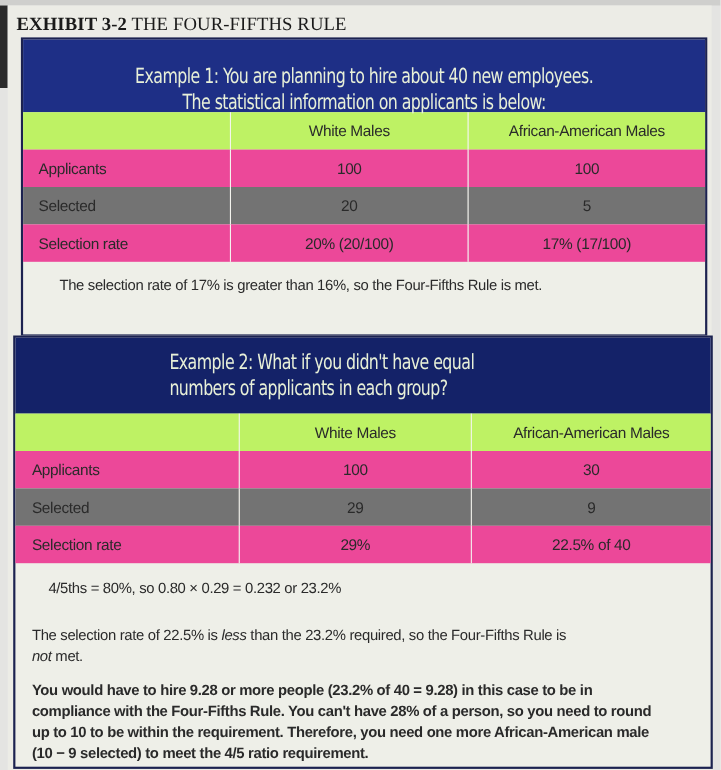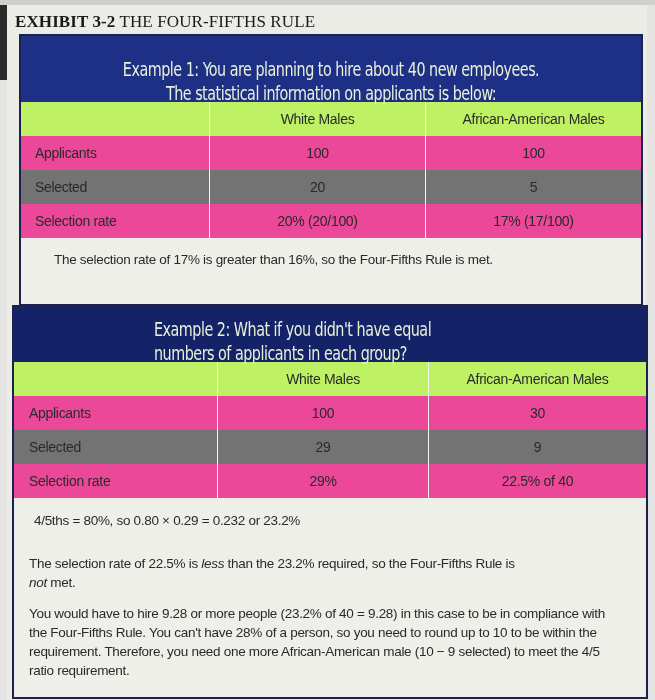--- a/index.html
+++ b/index.html
@@ -39,41 +39,41 @@
       background: #1e2f86;
       color: #e8f0d8;
       text-align: center;
       font-family: "DejaVu Sans", sans-serif;
       font-stretch: condensed;
       letter-spacing: -0.6px;
       font-size: 19px;
       line-height: 24px;
     }
     .box1 .banner { height: 66px; padding-top: 21px; box-sizing: border-box; transform-origin: center; }
-    .box2 .banner { height: 55px; padding-top: 10px; box-sizing: border-box; background: #142268; text-align: left; padding-left: 140px; }
+    .box2 .banner { height: 69px; padding-top: 10px; box-sizing: border-box; background: #142268; text-align: left; padding-left: 140px; }
     .banner span { display: block; transform: scaleX(0.84); transform-origin: center; white-space: nowrap; }
     .box2 .banner span { transform-origin: left; }
 
     table.data { border-collapse: collapse; width: 100%; font-size: 14px; letter-spacing: -0.3px; }
     table.data td, table.data th { padding: 0; height: 34px; font-weight: normal; }
     table.data tr.header td { background: #bef264; }
     table.data tr.row-shaded td { background: #ec4899; }
     table.data tr.row-light td { background: #737373; margin-top: 20px; }
     table.data td.label { text-align: left; padding-left: 14px; width: 174px; }
     table.data td.col { text-align: center; border-left: 1px solid #f4f4ee; }
     table.data td.col1 { width: 215px; }
     .box2 table.data td.label { padding-left: 15px; width: 188px; }
     .box2 table.data td.col1 { width: 210px; }
 
     .note { font-size: 13.5px; letter-spacing: -0.3px; line-height: 19px; padding-left: 14px; }
     .box1 .note1 { margin-top: 10px; }
     .box1 .note2 { margin-top: 12px; padding-left: 33px; }
-    .box2 .note1 { margin-top: 13px; padding-left: 20px; }
+    .box2 .note1 { margin-top: 13px; padding-left: 30px; }
     .box2 .note2 { margin-top: 24px; padding-left: 15px; padding-right: 20px; }
-    .box2 .note3 { margin-top: 12px; padding-left: 15px; padding-right: 41px; }
+    .box2 .note3 { margin-top: 12px; padding-left: 15px; padding-right: 41px; font-weight: bold; }
     i { font-style: italic; }
   </style>
 </head>
 <body>
 
 <div class="topstrip"></div>
 <div class="leftedge"></div>
 
 <div class="page">
 

